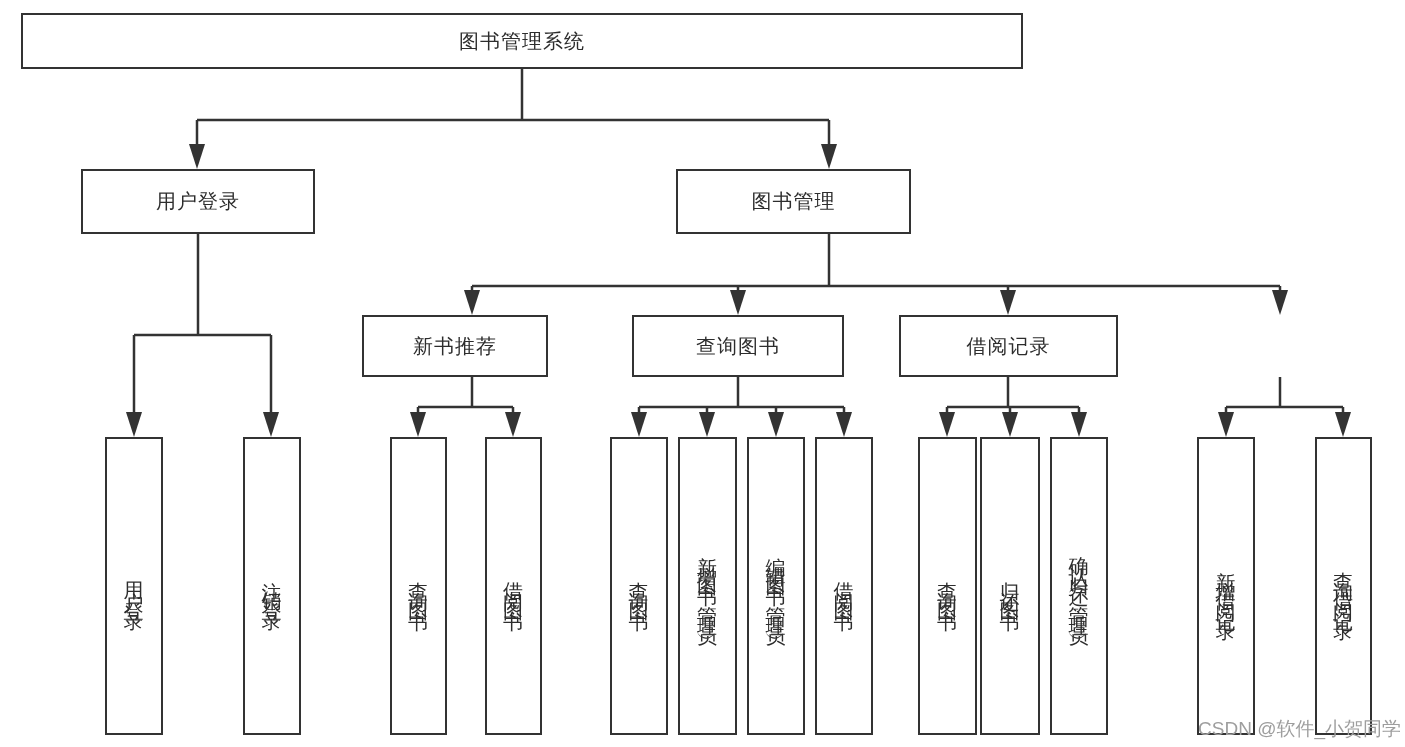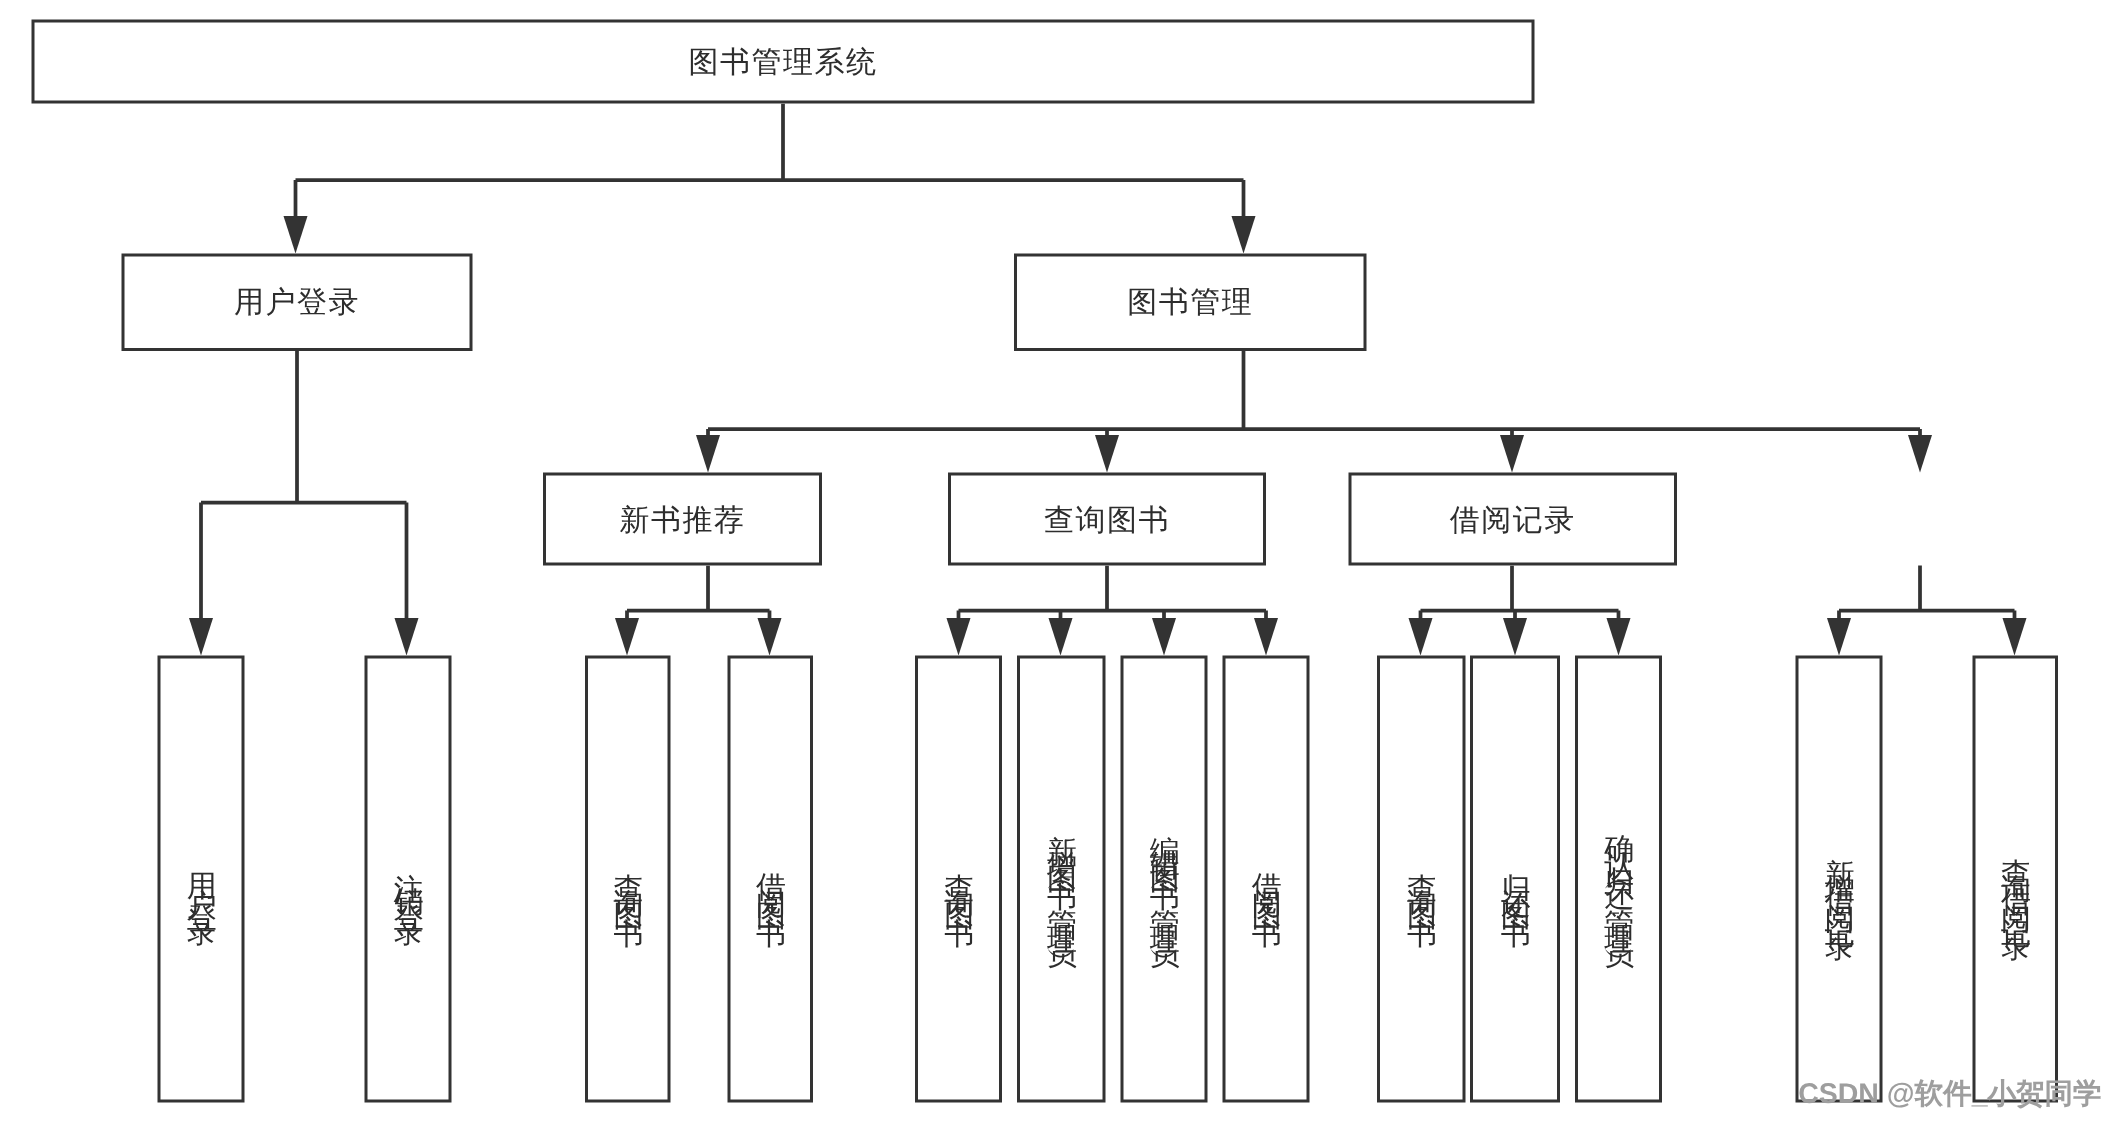--- a/index.html
+++ b/index.html
@@ -42,21 +42,20 @@
     letter-spacing: 10px;
     line-height: 1;
   }
   #watermark {
     position: absolute;
     right: 4px;
     bottom: 5px;
     font-size: 19px;
     color: #9e9e9e;
     white-space: nowrap;
-    font-weight: bold;
   }
 </style>
 </head>
 <body>
 
 <div id="canvas">
 
   <svg id="connectors">
       <line x1="522" y1="69" x2="522" y2="120" stroke="#333333" stroke-width="2.5"></line>
       <line x1="197" y1="120" x2="829" y2="120" stroke="#333333" stroke-width="2.5"></line>

